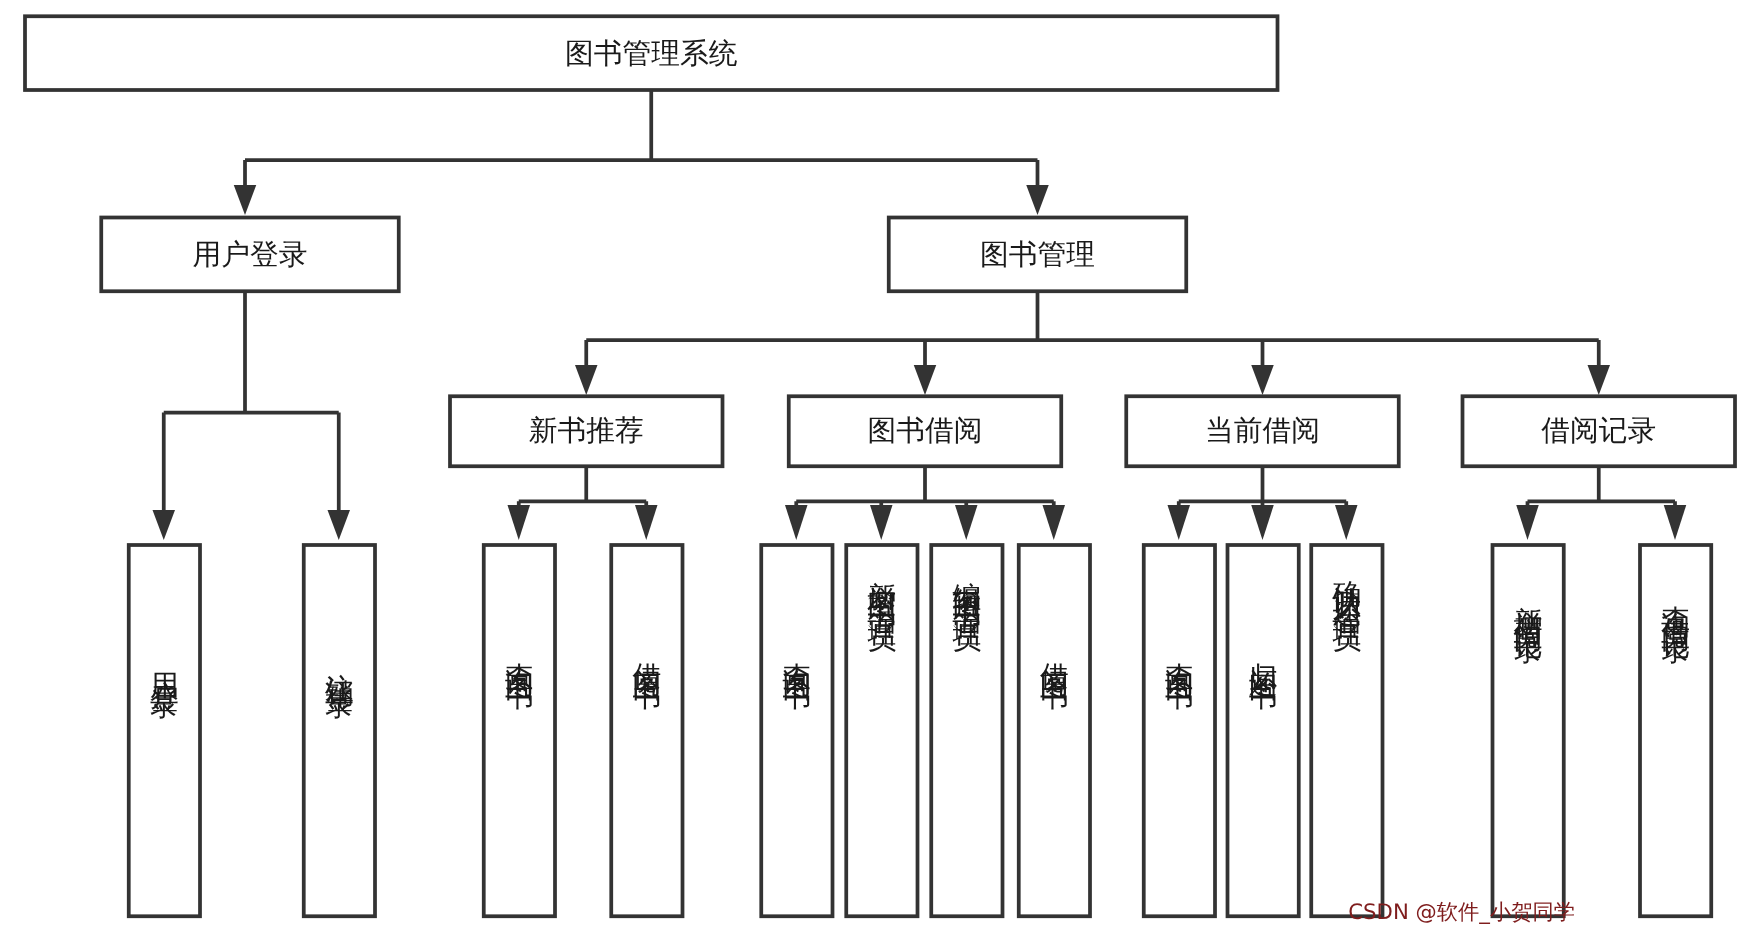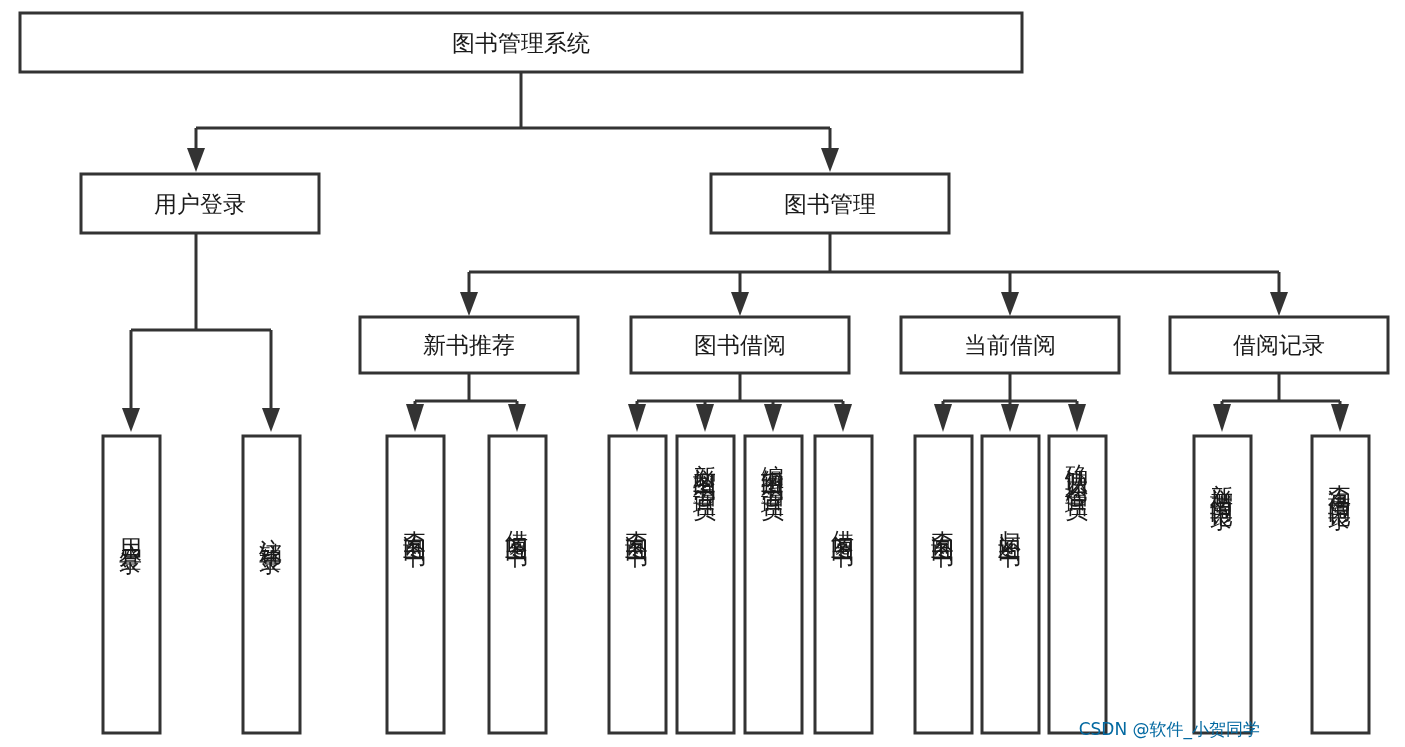--- a/index.html
+++ b/index.html
@@ -54,21 +54,21 @@
   .arrow-head {
     fill: #333333;
     stroke: none;
   }
   .watermark {
     position: absolute;
     right: 8px;
     bottom: 6px;
     font-family: "DejaVu Sans", "Liberation Sans", sans-serif;
     font-size: 17px;
-    color: #0369a1;
+    color: #7f1d1d;
     white-space: nowrap;
     pointer-events: none;
   }
 </style>
 </head>
 <body>
 
 <div id="diagram-root">
   <svg class="diagram-canvas" viewBox="0 0 1405 747" xmlns="http://www.w3.org/2000/svg">
 

